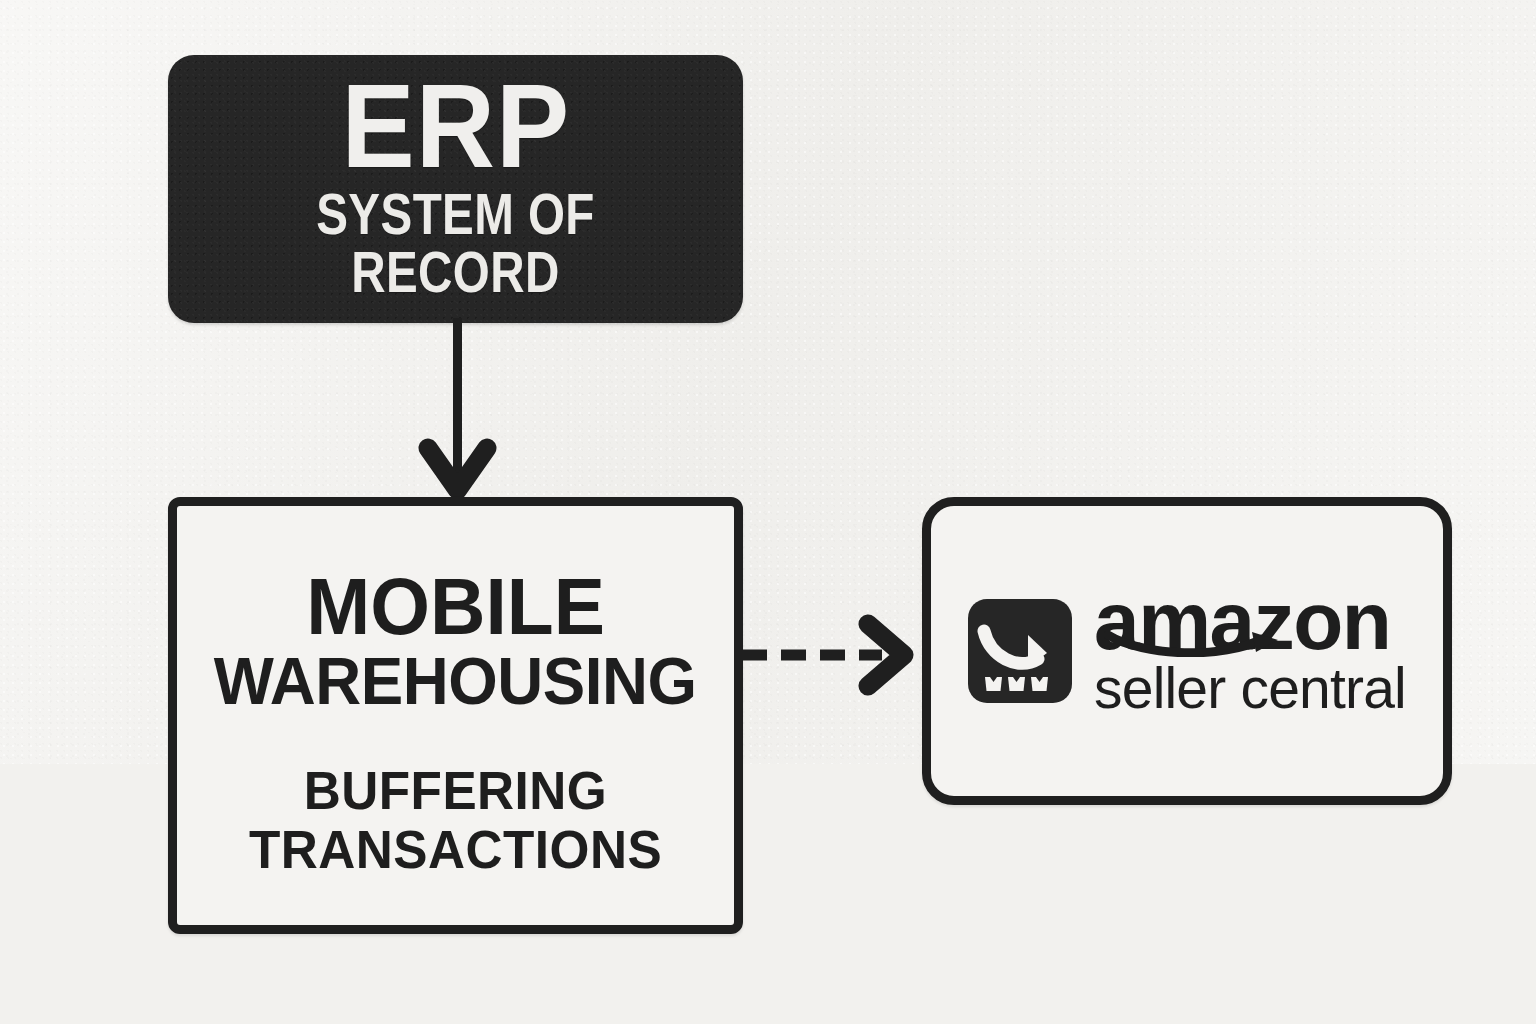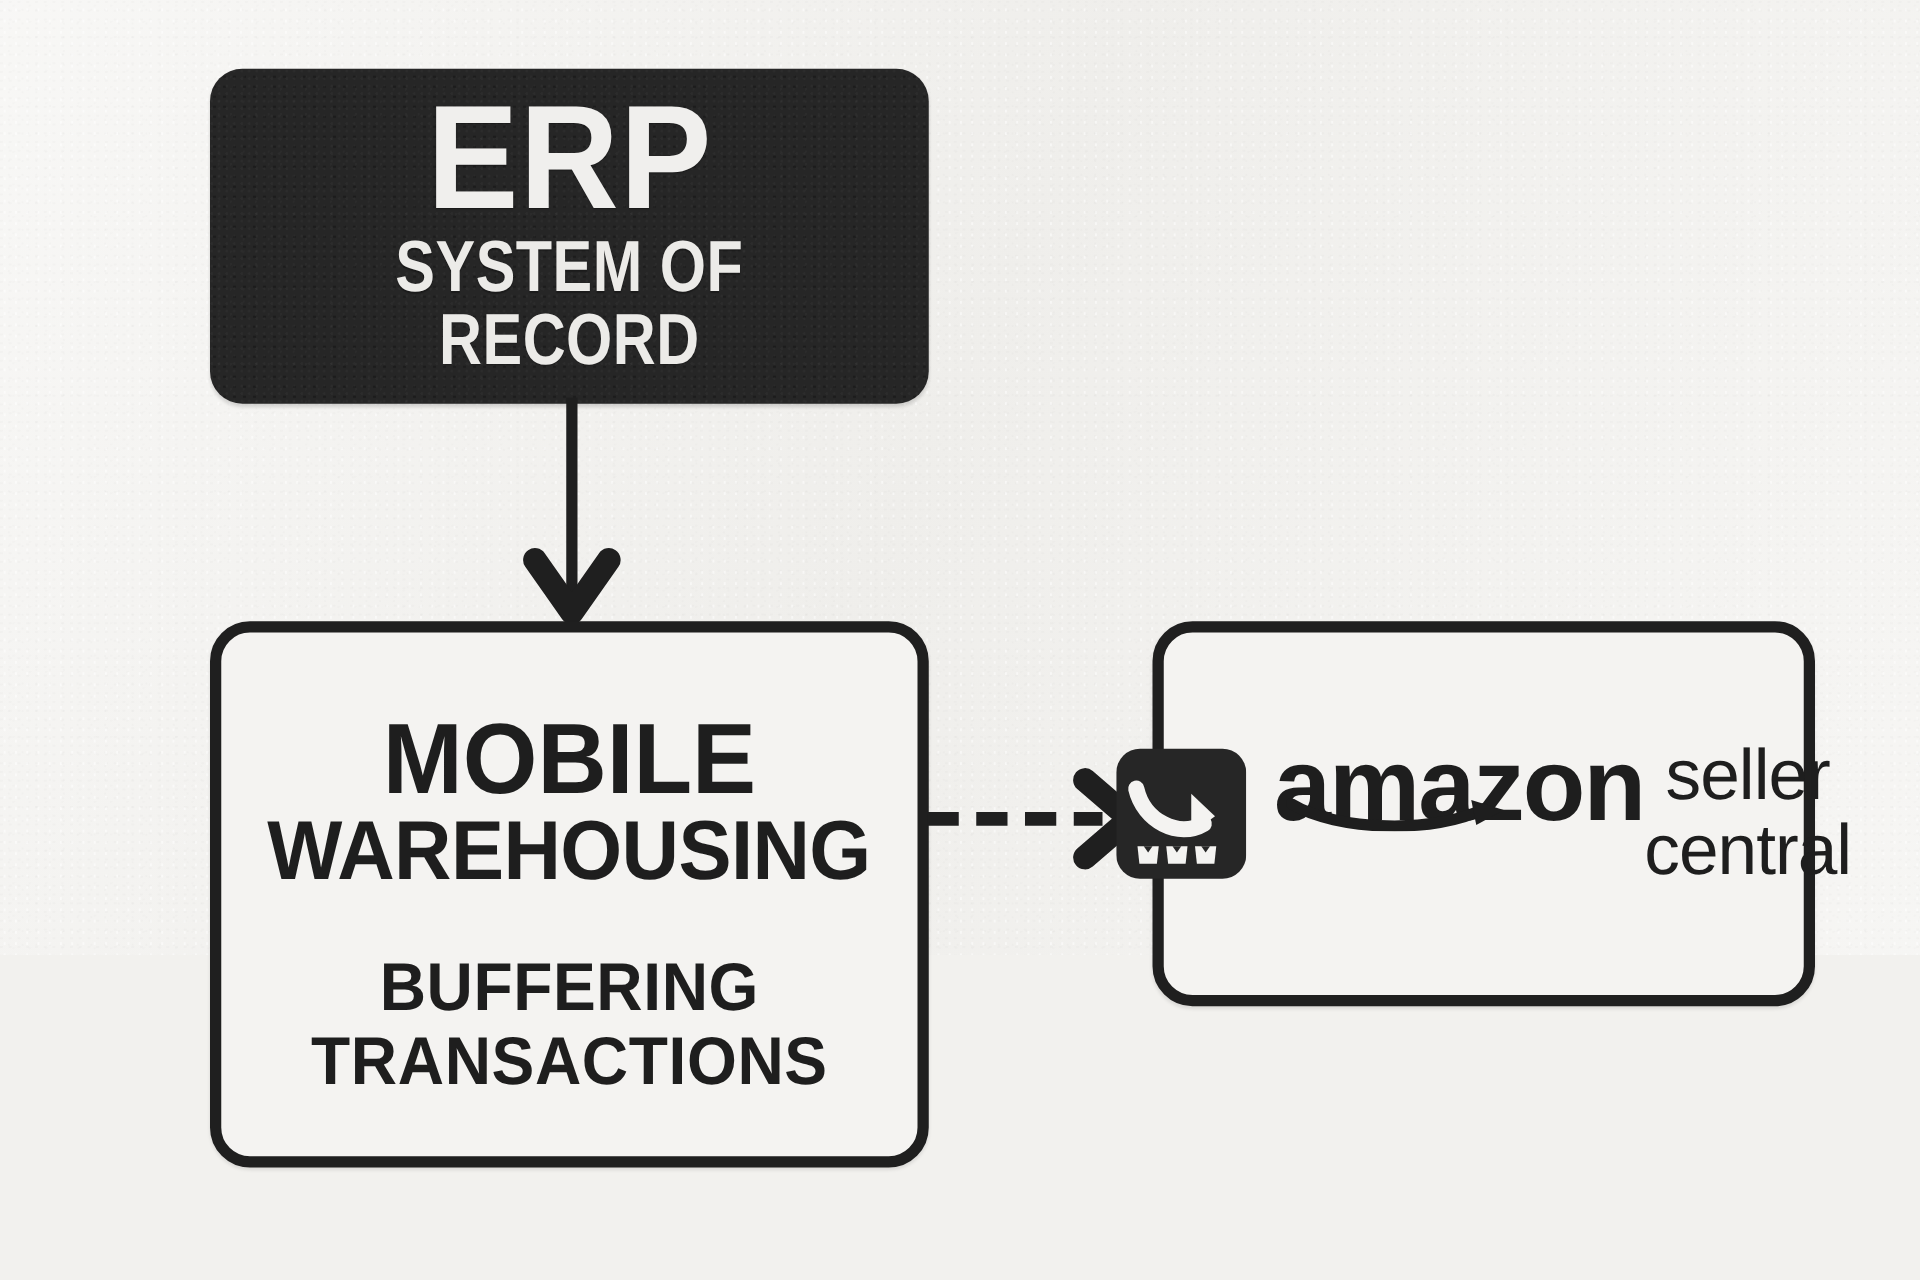--- a/index.html
+++ b/index.html
@@ -89,21 +89,21 @@
   }
 
   
   #warehouse-node {
     left: 168px;
     top: 497px;
     width: 575px;
     height: 437px;
     background-color: #f4f3f1;
     border: 9px solid #1f1f1f;
-    border-radius: 32px;
+    border-radius: 12px;
     box-shadow: 0 2px 3px rgba(0,0,0,0.10);
     padding-top: 18px;
   }
   #warehouse-title {
     color: #1e1e1e;
     font-size: 80px;
     line-height: 0.94;
     font-weight: 700;
     letter-spacing: 0px;
     transform: scaleX(0.96);
@@ -148,21 +148,21 @@
     align-items: center;
     gap: 22px;
   }
   #amazon-mark {
     width: 104px;
     height: 112px;
     flex: 0 0 auto;
   }
   #amazon-wordmark-group {
     display: flex;
-    flex-direction: row;
+    flex-direction: column;
     align-items: flex-start;
     line-height: 1;
   }
   #amazon-wordmark {
     font-size: 82px;
     font-weight: 700;
     color: #1e1e1e;
     letter-spacing: -1.5px;
     line-height: 0.92;
     position: relative;

